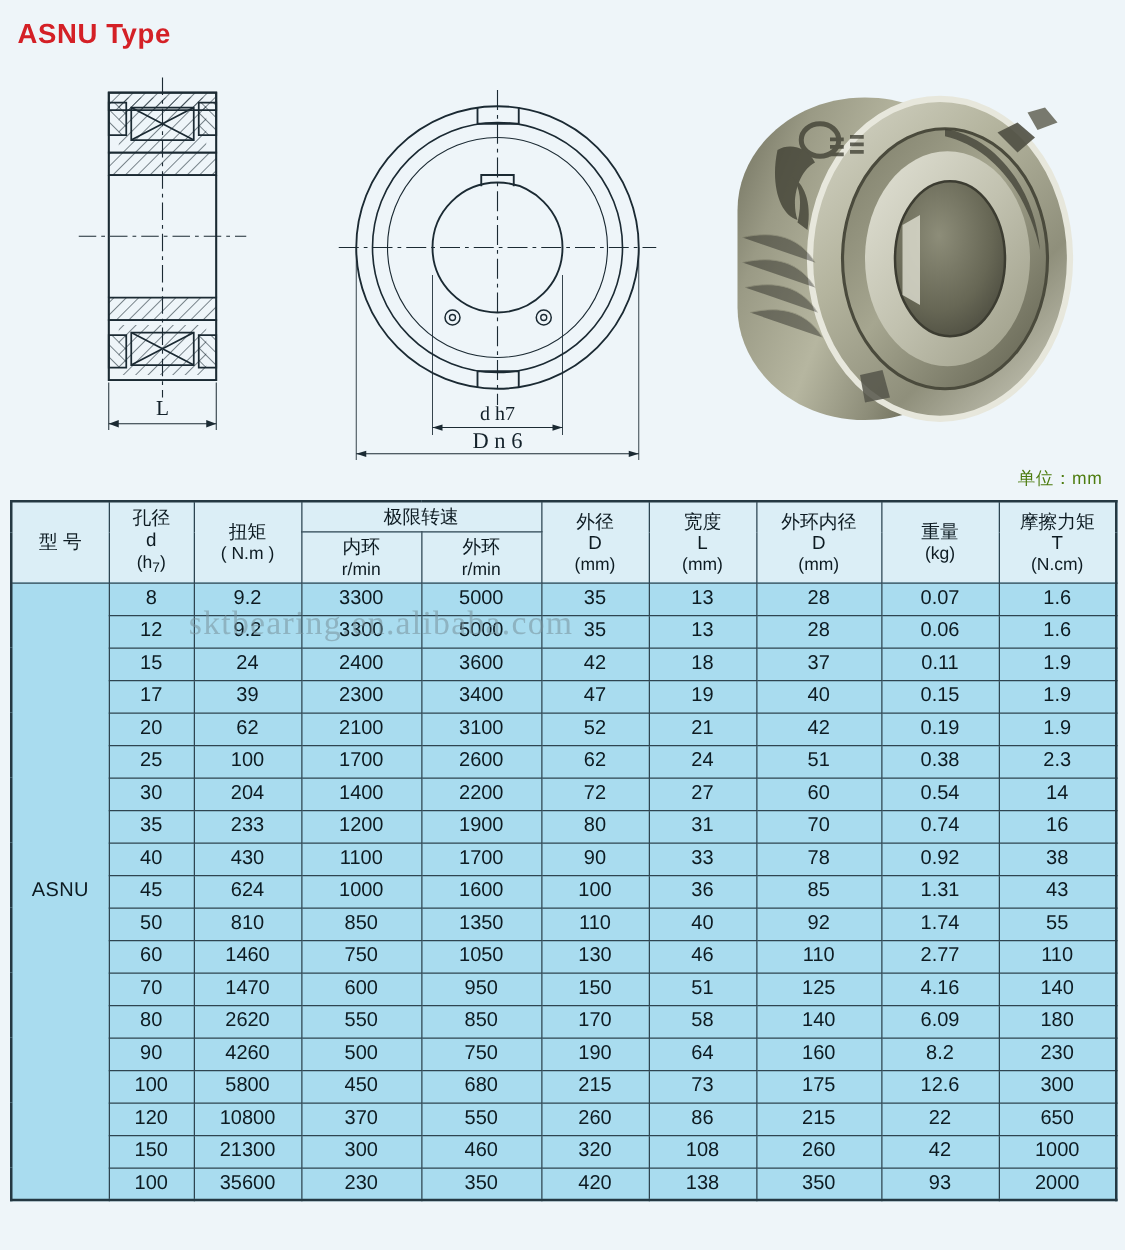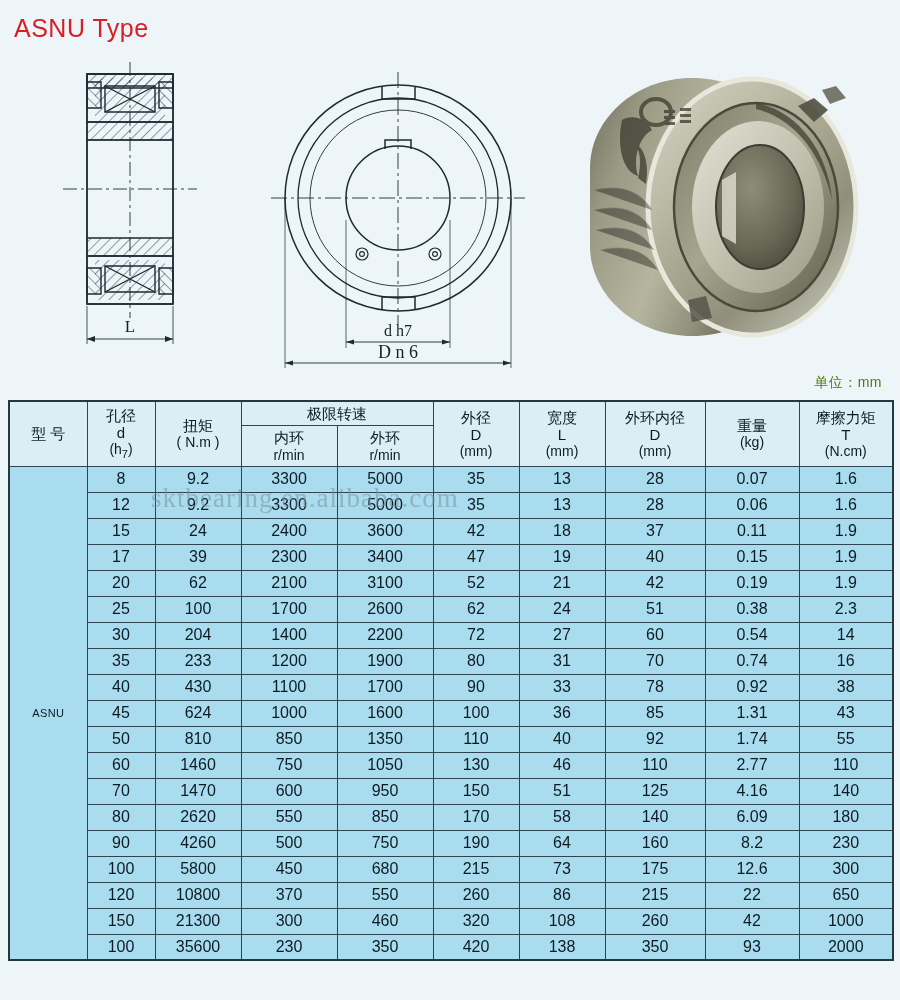--- a/index.html
+++ b/index.html
@@ -11,22 +11,22 @@
     font-family: "Liberation Sans", "DejaVu Sans", sans-serif;
     position: relative;
     overflow: hidden;
   }
 
   
   #page-title {
     position: absolute;
     left: 14px;
     top: 16px;
-    font-size: 25px;
-    font-weight: normal;
+    font-size: 22px;
+    font-weight: bold;
     color: #d42026;
     letter-spacing: 0.5px;
     line-height: 1;
   }
 
   
   #figures {
     position: absolute;
     left: 0; top: 48px;
     width: 900px; height: 320px;
@@ -83,21 +83,21 @@
     line-height: 1.15;
     padding: 3px 1px;
   }
   table.spec thead th.cn { font-size: 15px; }
   table.spec tbody td {
     background: #a9dcef;
     height: 26px;
     font-size: 16px;
   }
   table.spec tbody td.model {
-    font-size: 11px;
+    font-size: 16px;
     letter-spacing: 0.3px;
     margin-left: 36px;
   }
   .hdr-cn { display:block; font-size:15px; }
   .hdr-sym { display:block; font-size:15px; }
   .hdr-unit { display:block; font-size:14px; }
   .sub { font-size: 11px; vertical-align: sub; }
 
   
   table.spec { border: 2px solid #243842; }

